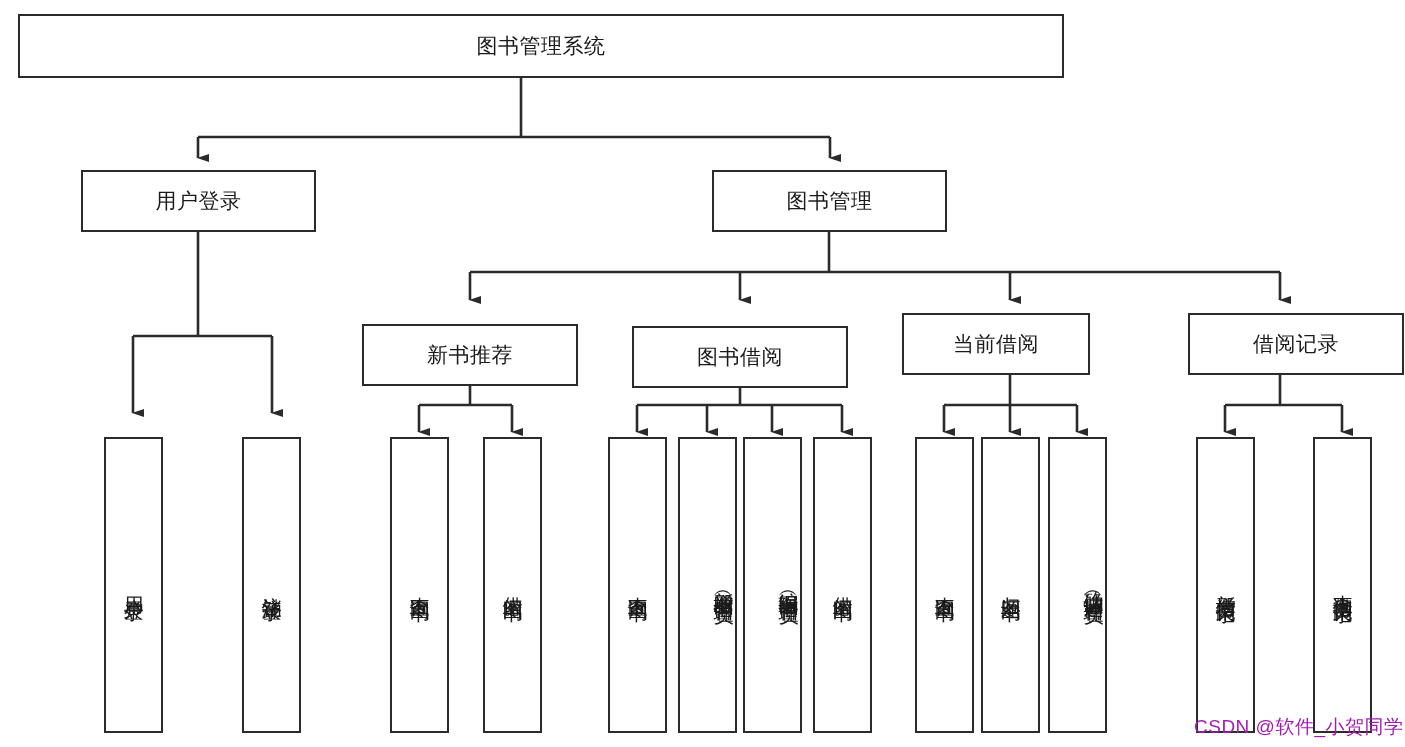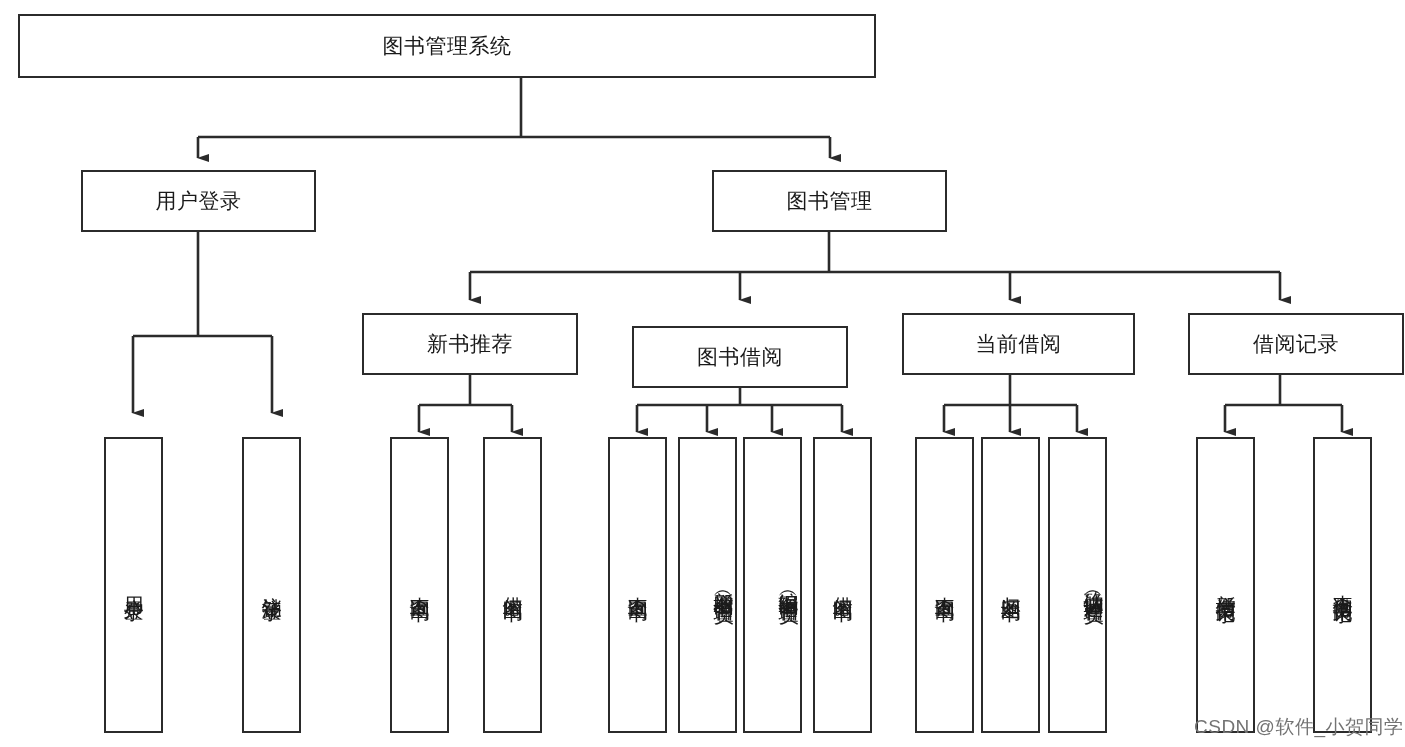--- a/index.html
+++ b/index.html
@@ -57,21 +57,21 @@
   }
   .label {
     display: block;
     white-space: pre-line;
   }
   .watermark {
     position: absolute;
     left: 1194px;
     top: 714px;
     font-size: 19px;
-    color: #737373;
+    color: #a21caf;
     white-space: nowrap;
     letter-spacing: 0.5px;
   }
 </style>
 </head>
 <body>
 
 <div id="canvas">
 
   <svg class="edges" viewBox="0 0 1405 747" xmlns="http://www.w3.org/2000/svg">
@@ -117,38 +117,38 @@
       <path d="M1010,405 L1010,432" marker-end="url(#arw)"></path>
       <path d="M1077,405 L1077,432" marker-end="url(#arw)"></path>
 
       <path d="M1280,375 L1280,405"></path>
       <path d="M1225,405 L1342,405"></path>
       <path d="M1225,405 L1225,432" marker-end="url(#arw)"></path>
       <path d="M1342,405 L1342,432" marker-end="url(#arw)"></path>
     </g>
   </svg>
 
-  <div class="node h" style="left:18px; top:14px; width:858px; height:64px;">
+  <div class="node h" style="left:18px; top:14px; width:1046px; height:64px;">
     <span class="label">图书管理系统</span>
   </div>
 
   <div class="node h" style="left:81px; top:170px; width:235px; height:62px;">
     <span class="label">用户登录</span>
   </div>
   <div class="node h" style="left:712px; top:170px; width:235px; height:62px;">
     <span class="label">图书管理</span>
   </div>
 
-  <div class="node h" style="left:362px; top:313px; width:216px; height:62px;">
+  <div class="node h" style="left:362px; top:324px; width:216px; height:62px;">
     <span class="label">新书推荐</span>
   </div>
   <div class="node h" style="left:632px; top:313px; width:216px; height:62px;margin-top:13px;">
     <span class="label">图书借阅</span>
   </div>
-  <div class="node h" style="left:902px; top:313px; width:233px; height:62px;">
+  <div class="node h" style="left:902px; top:313px; width:188px; height:62px;">
     <span class="label">当前借阅</span>
   </div>
   <div class="node h" style="left:1172px; top:313px; width:216px; height:62px;margin-left:16px;">
     <span class="label">借阅记录</span>
   </div>
 
   <div class="node v mid" style="left:104px; top:437px; width:59px; height:296px;">
     <span class="label">用户登录</span>
   </div>
   <div class="node v mid" style="left:242px; top:437px; width:59px; height:296px;">

